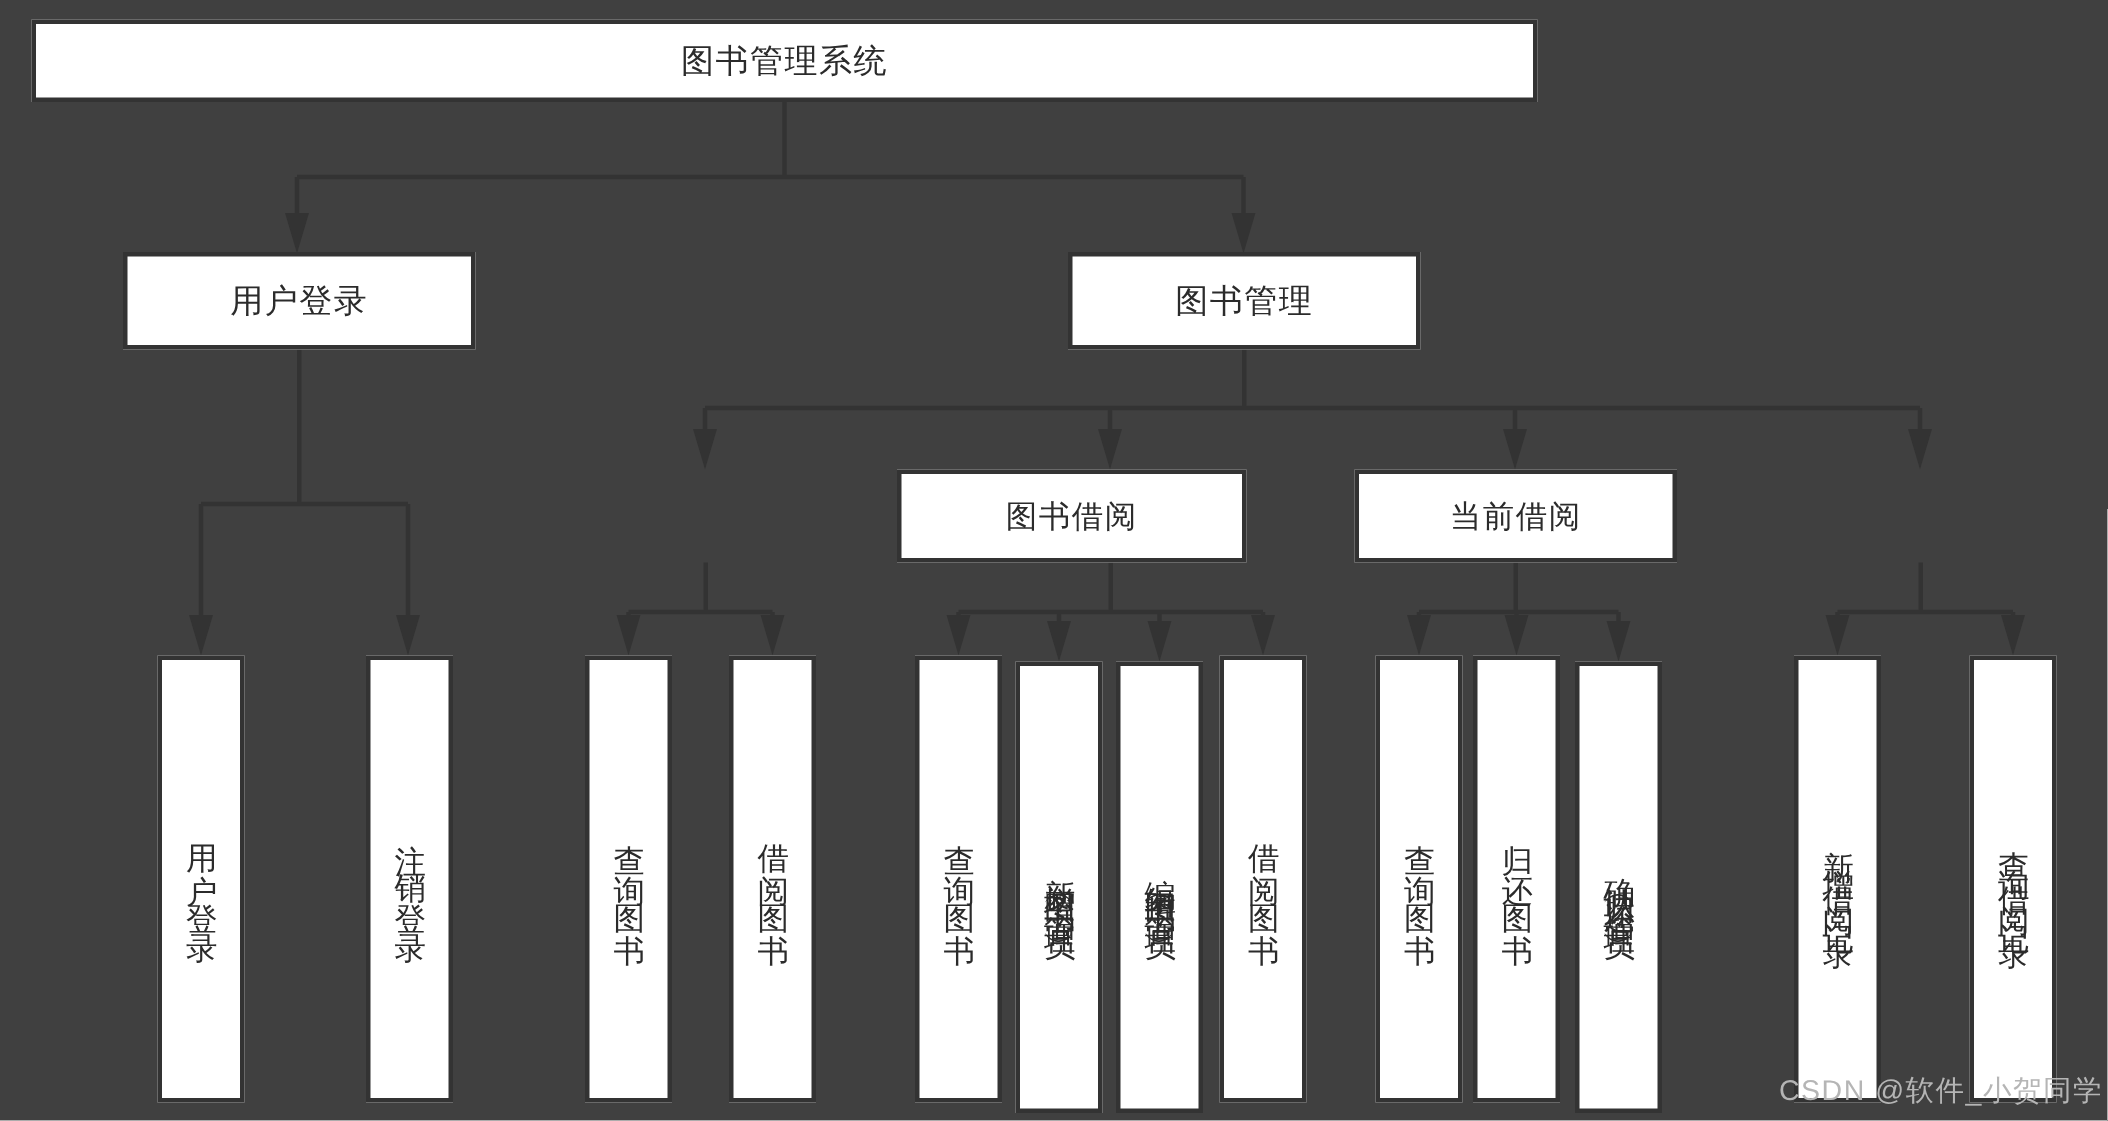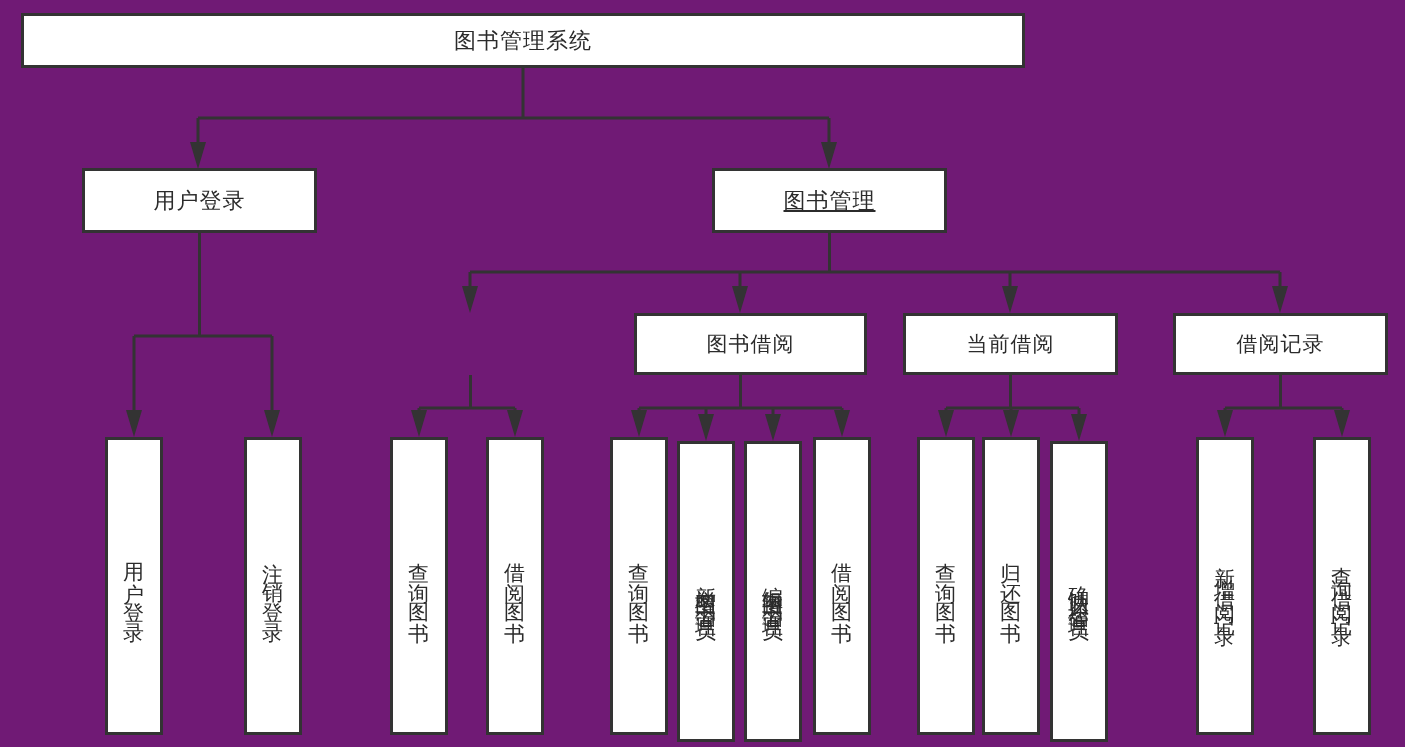--- a/index.html
+++ b/index.html
@@ -1,19 +1,19 @@
 <!DOCTYPE html>
 <html><head>
 <meta charset="utf-8">
 <style>
   html,body{margin:0;padding:0;background:#ffffff;}
   #canvas{
     position:relative;
     width:1405px;height:747px;
-    background:#701a75;
+    background:#404040;
     font-family:"Liberation Sans","DejaVu Sans",sans-serif;
     overflow:hidden;
   }
   #wires{position:absolute;left:0;top:0;z-index:1;}
   .node{
     position:absolute;
     box-sizing:border-box;
     border:3px solid #333333;
     background:#ffffff;
     display:flex;align-items:center;justify-content:center;
@@ -28,23 +28,23 @@
     font-size:21px;
     line-height:1;
     white-space:nowrap;
   }
   .v-short span{letter-spacing:20px;}
   .v-med span{letter-spacing:12px;}
   .v-long span{letter-spacing:5px;}
   
   #n-root{left:21px;top:13px;width:1004px;height:55px;}
   #n-user-login{left:82px;top:168px;width:235px;height:65px;}
-  #n-book-management{left:712px;top:168px;width:235px;height:65px;text-decoration:underline;}
+  #n-book-management{left:712px;top:168px;width:235px;height:65px;}
   #n-new-book-rec{left:363px;top:313px;width:215px;height:62px;}
-  #n-book-borrow{left:634px;top:313px;width:233px;height:62px;}
+  #n-book-borrow{left:598px;top:313px;width:233px;height:62px;}
   #n-current-borrow{left:903px;top:313px;width:215px;height:62px;justify-content:center;}
   #n-borrow-records{left:1173px;top:313px;width:215px;height:62px;}
   #n-login{left:105px;top:437px;width:58px;height:298px;}
   #n-logout{left:244px;top:437px;width:58px;height:298px;}
   #n-query-books-1{left:390px;top:437px;width:58px;height:298px;}
   #n-borrow-books-1{left:486px;top:437px;width:58px;height:298px;}
   #n-query-books-2{left:610px;top:437px;width:58px;height:298px;}
   #n-add-book-admin{left:677px;top:441px;width:58px;height:301px;}
   #n-edit-book-admin{left:744px;top:441px;width:58px;height:301px;}
   #n-borrow-books-2{left:813px;top:437px;width:58px;height:298px;}
@@ -113,23 +113,20 @@
   <div id="n-book-management" class="node h-box">
     <span>图书管理</span>
   </div>
 
   <div id="n-book-borrow" class="node h-box lvl3">
     <span>图书借阅</span>
   </div>
   <div id="n-current-borrow" class="node h-box lvl3">
     <span>当前借阅</span>
   </div>
-  <div id="n-borrow-records" class="node h-box lvl3">
-    <span>借阅记录</span>
-  </div>
 
   <div id="n-login" class="node v-box v-short">
     <span>用户登录</span>
   </div>
   <div id="n-logout" class="node v-box v-short">
     <span>注销登录</span>
   </div>
   <div id="n-query-books-1" class="node v-box v-short">
     <span>查询图书</span>
   </div>
@@ -157,13 +154,14 @@
   <div id="n-confirm-return-admin" class="node v-box v-long">
     <span>确认归还（管理员）</span>
   </div>
   <div id="n-add-borrow-record" class="node v-box v-med">
     <span>新增借阅记录</span>
   </div>
   <div id="n-query-borrow-record" class="node v-box v-med">
     <span>查询借阅记录</span>
   </div>
 
+  <div id="watermark">CSDN @软件_小贺同学</div>
 </div>
 
 </body></html>

